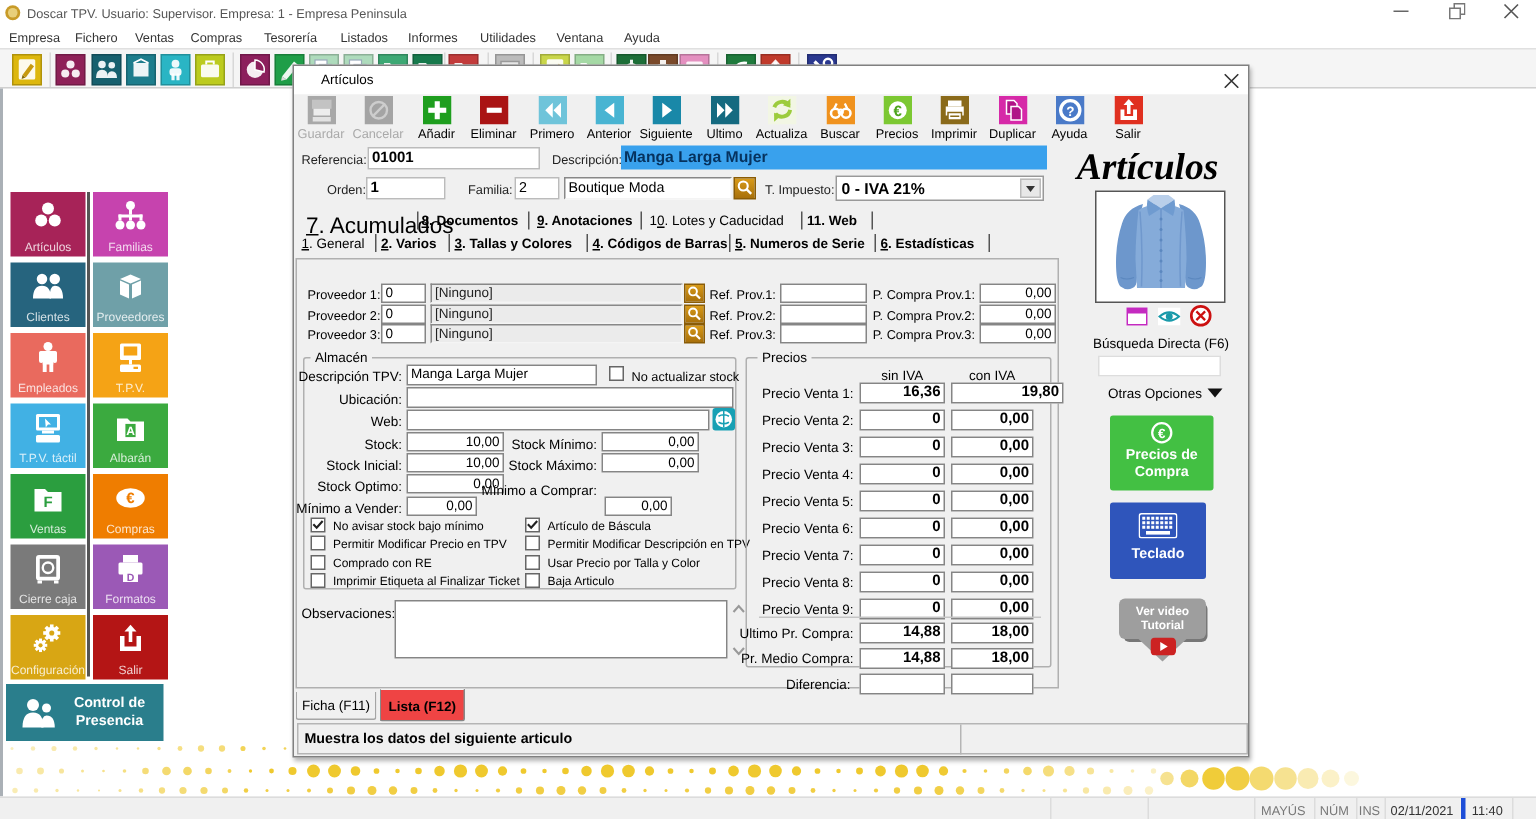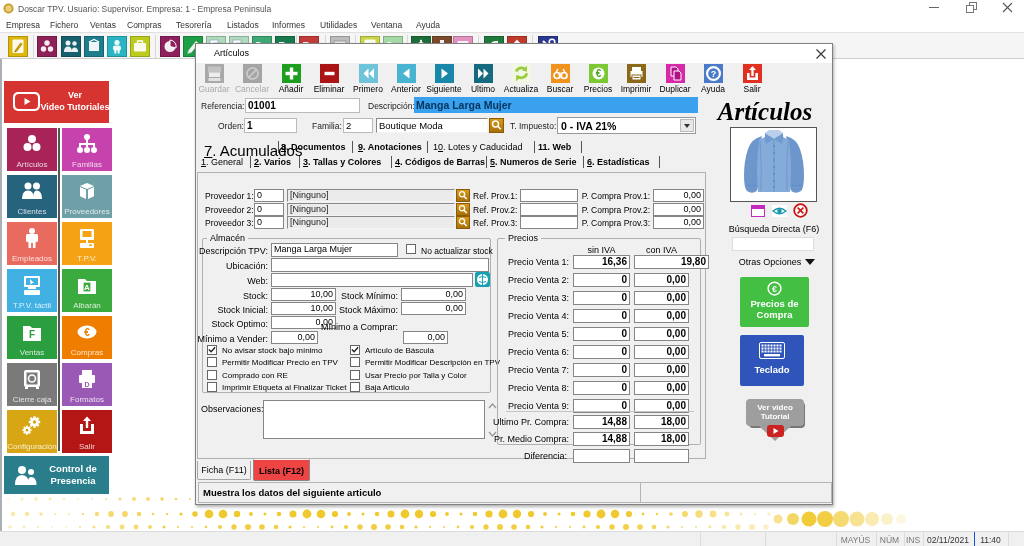--- a/index.html
+++ b/index.html
@@ -324,28 +324,20 @@
       <circle cx="793.0" cy="26.0" r="6.0" fill="#eec623" opacity="0.70"></circle>
       <circle cx="809.0" cy="26.0" r="7.5" fill="#eec623" opacity="0.90"></circle>
       <circle cx="825.0" cy="26.0" r="8.0" fill="#eec623" opacity="0.85"></circle>
       <circle cx="841.0" cy="26.0" r="8.0" fill="#eec623" opacity="0.65"></circle>
       <circle cx="857.0" cy="26.0" r="7.5" fill="#eec623" opacity="0.50"></circle>
       <circle cx="872.0" cy="26.0" r="7.0" fill="#eec623" opacity="0.35"></circle>
       <circle cx="887.0" cy="26.0" r="6.0" fill="#eec623" opacity="0.25"></circle>
       <circle cx="901.0" cy="26.0" r="5.0" fill="#eec623" opacity="0.15"></circle>
     </svg>
 <div class="abs" style="left:58px;top:128px;width:1.5px;height:323px;background:#555"></div>
-<div class="abs" style="left:4px;top:81px;width:105px;height:42px;background:#d63431;color:#fff;font-weight:bold;font-size:9.5px">
-      <svg class="abs" style="left:9px;top:11px" width="27" height="20">
-        <rect x="0" y="0" width="27" height="19" rx="5" fill="#fff"></rect>
-        <rect x="2" y="2" width="23" height="15" rx="4" fill="#d63431"></rect>
-        <path d="M11.5 6 L17.5 9.5 L11.5 13 Z" fill="#fff"></path>
-      </svg>
-      <div class="abs" style="left:36px;top:8px;width:70px;text-align:center;line-height:12px;white-space:nowrap;font-size:9px">Ver<br>Video Tutoriales</div>
-    </div>
 <div class="tile" style="left:7px;top:128px;background:#a72358"><svg width="24" height="24" viewBox="0 0 24 24">
         <circle cx="12" cy="7" r="4" fill="#fff"></circle>
         <circle cx="7.5" cy="15" r="4" fill="#fff"></circle>
         <circle cx="16.5" cy="15" r="4" fill="#fff"></circle>
       </svg><div class="tlbl">Artículos</div></div>
 <div class="tile" style="left:62px;top:128px;background:#c643ae"><svg width="24" height="24" viewBox="0 0 24 24">
         <circle cx="12" cy="5" r="3" fill="#fff"></circle>
         <rect x="11" y="7" width="2" height="4" fill="#fff"></rect>
         <rect x="4" y="11" width="16" height="2" fill="#fff"></rect>
         <rect x="4" y="11" width="2" height="4" fill="#fff"></rect>
@@ -839,15 +831,15 @@
           </g>
         </svg><div style="font-weight:bold;font-size:9.5px;margin-top:3px">Teclado</div></div>
 </div>
 <div class="abs" style="left:0;top:531px;width:1024px;height:15px;background:#f0f0f0;border-top:1px solid #dcdcdc;font-size:8.5px;color:#777">
 <div class="abs" style="left:700px;top:0;width:64px;height:15px;border-left:1px solid #dcdcdc;text-align:center;padding-top:3px;color:#777"></div>
 <div class="abs" style="left:765px;top:0;width:68px;height:15px;border-left:1px solid #dcdcdc;text-align:center;padding-top:3px;color:#777"></div>
 <div class="abs" style="left:836px;top:0;width:38px;height:15px;border-left:1px solid #dcdcdc;text-align:center;padding-top:3px;color:#777">MAYÚS</div>
 <div class="abs" style="left:876px;top:0;width:26px;height:15px;border-left:1px solid #dcdcdc;text-align:center;padding-top:3px;color:#777">NÚM</div>
 <div class="abs" style="left:904px;top:0;width:17px;height:15px;border-left:1px solid #dcdcdc;text-align:center;padding-top:3px;color:#777">INS</div>
 <div class="abs" style="left:923px;top:0;width:49px;height:15px;border-left:1px solid #dcdcdc;text-align:center;padding-top:3px;color:#333">02/11/2021</div>
-<div class="abs" style="left:974px;top:0;width:32px;height:15px;border-left:1px solid #1d4ed8;text-align:center;padding-top:3px;color:#333">11:40</div>
+<div class="abs" style="left:974px;top:0;width:32px;height:15px;border-left:3px solid #1d4ed8;text-align:center;padding-top:3px;color:#333">11:40</div>
 <div class="abs" style="left:1008px;top:0;width:1px;height:15px;background:#dcdcdc"></div>
 </div>
 </div>
 </body></html>

